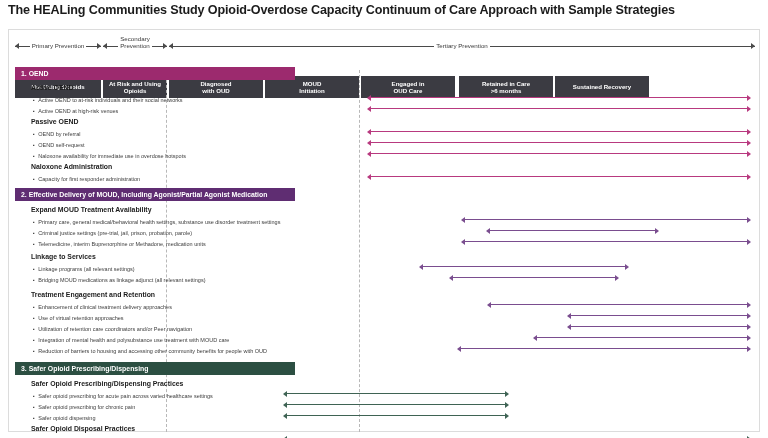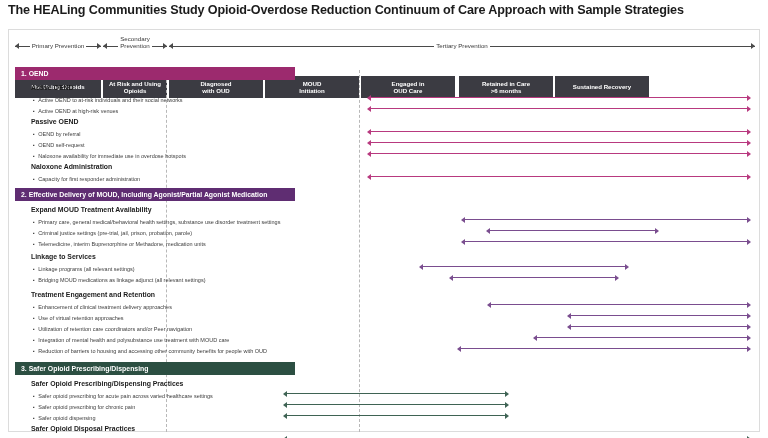--- a/index.html
+++ b/index.html
@@ -77,21 +77,21 @@
   .arrow .hL,.arrow .hR{
     position:absolute;top:0.5px;width:0;height:0;
     border-top:3px solid transparent;border-bottom:3px solid transparent;
   }
   .arrow .hL{left:0;}
   .arrow .hR{right:0;}
 </style>
 </head>
 <body>
 
-<div id="title">The HEALing Communities Study Opioid-Overdose Reduction Continuum of Care Approach with Sample Strategies</div>
+<div id="title">The HEALing Communities Study Opioid-Overdose Capacity Continuum of Care Approach with Sample Strategies</div>
 
 <div id="panel">
   <div id="phase-band">
       <div class="phase" style="left: 6px; width: 86px;">
         <div class="phaserule"></div>
         <div class="phasearrowL"></div>
         <div class="phasearrowR"></div>
         <span class="ptxt">Primary Prevention</span>
       </div>
       <div class="phase" style="left: 94px; width: 64px;">

